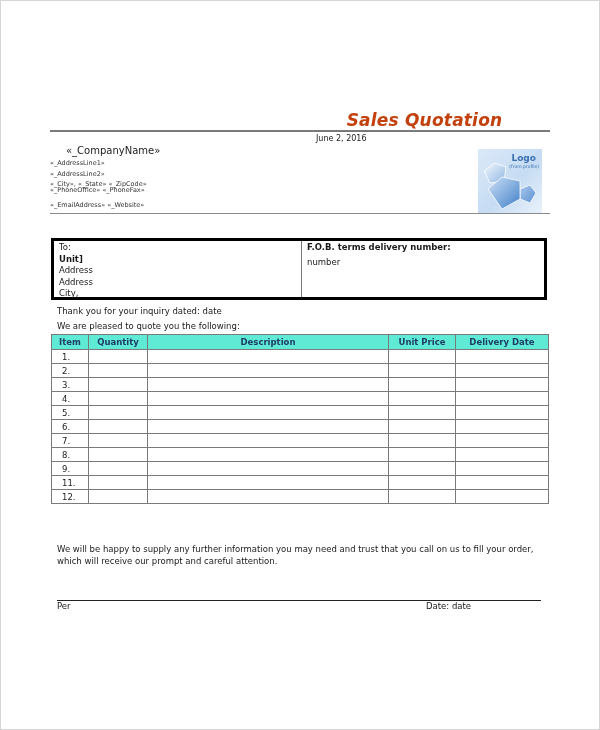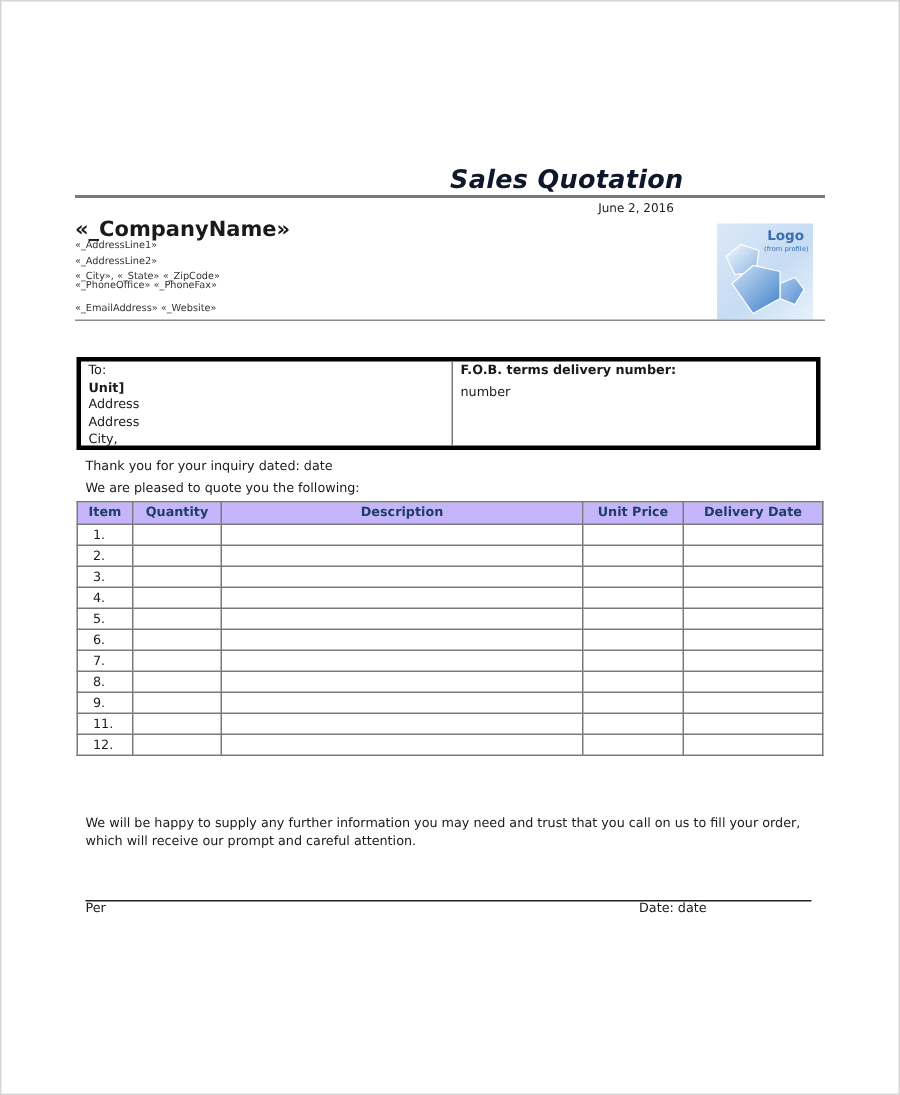--- a/index.html
+++ b/index.html
@@ -8,31 +8,31 @@
     background: #ffffff;
     font-family: "DejaVu Sans", sans-serif;
     color: #1a1a1a;
   }
   .page-frame {
     position: absolute; left: 0; top: 0; width: 598px; height: 728px;
     border: 1px solid #d6d6d6;
   }
   .abs { position: absolute; }
   .title {
-    left: 300px; width: 249px; top: 110px; text-align: left;
-    font-size: 17px; font-weight: bold; font-style: italic; color: #0f172a;
+    left: 300px; width: 249px; top: 110px; text-align: center;
+    font-size: 17px; font-weight: bold; font-style: italic; color: #c2410c;
     letter-spacing: 0.2px;
   }
   .rule { height: 2px; background: #7a7a7a; }
   .rule-thin { height: 1px; background: #8a8a8a; }
   .date {
-    left: 300px; width: 248px; top: 134px; text-align: center;
+    left: 316px; width: 248px; top: 134px; text-align: left;
     font-size: 8px; color: #222;
   }
-  .company-name { left: 50px; top: 145px; font-size: 14px; font-weight: bold; }
+  .company-name { left: 66px; top: 145px; font-size: 10px; font-weight: normal; }
   .company-line { left: 50px; font-size: 6.5px; color: #333; }
   .logo {
     left: 478px; top: 149px; width: 64px; height: 64px;
     background: linear-gradient(135deg, #dbe9f8 0%, #c6dcf3 55%, #e8f1fb 100%);
     overflow: hidden;
   }
   .logo-text {
     position: absolute; right: 6px; top: 4px; font-size: 9px; font-weight: bold; color: #3a6fb0;
   }
   .logo-sub {
@@ -51,21 +51,21 @@
   .para { left: 57px; font-size: 8.5px; }
   table.items {
     position: absolute; left: 51px; top: 334px; width: 497px;
     border-collapse: collapse; table-layout: fixed;
     font-size: 8.5px;
   }
   table.items th, table.items td {
     border: 1px solid #7a7a7a; height: 14px; padding: 0; box-sizing: border-box;
   }
   table.items th {
-    background: #c4b5fd; color: #1f3e66; font-weight: bold; text-align: center; height: 15px;
+    background: #5eead4; color: #1f3e66; font-weight: bold; text-align: center; height: 15px;
   }
   table.items td.item-no { padding-left: 10px; }
   .closing { left: 57px; top: 543px; width: 490px; font-size: 8.5px; line-height: 12px; }
   .sig-line { left: 57px; top: 600px; width: 484px; height: 1px; background: #222; }
   .per { left: 57px; top: 601px; font-size: 8.5px; }
   .sig-date { left: 426px; top: 601px; font-size: 8.5px; }
 </style>
 </head>
 <body>
 

